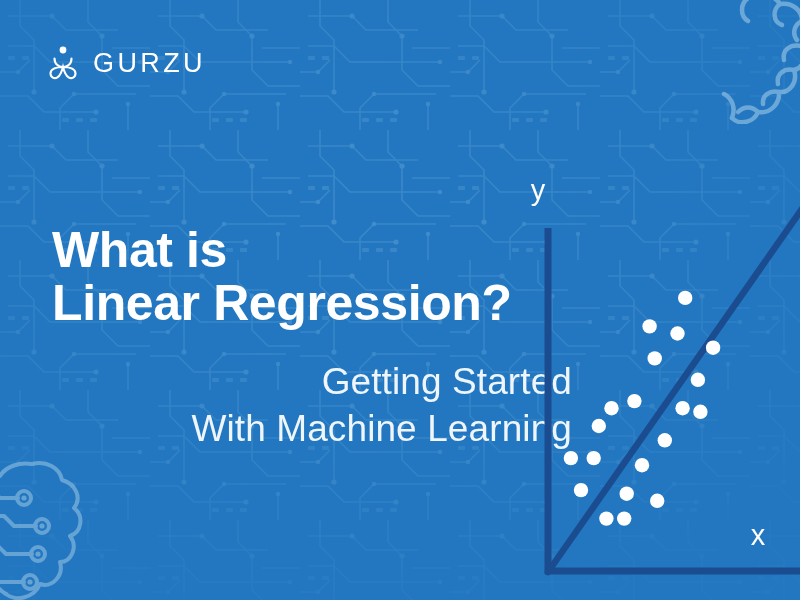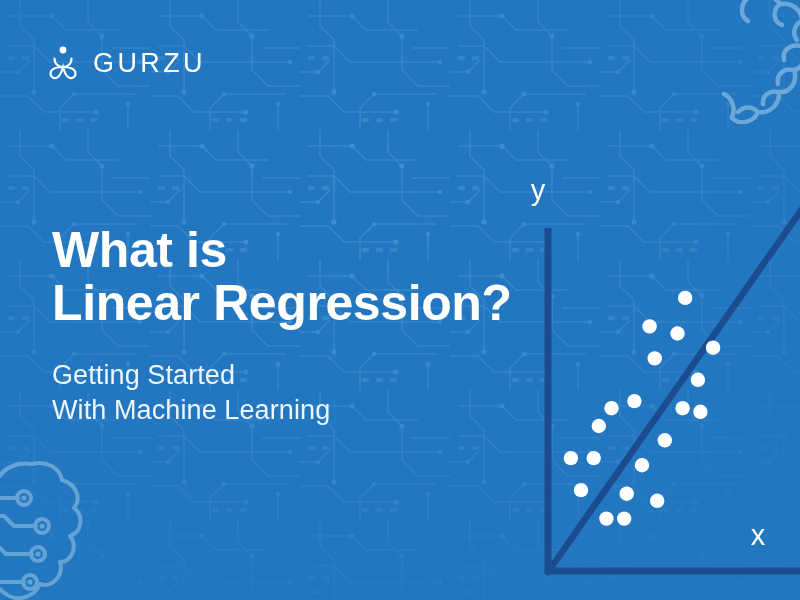--- a/index.html
+++ b/index.html
@@ -43,25 +43,26 @@
     color:#ffffff;
     font-size:50px;
     font-weight:700;
     line-height:1.06;
     letter-spacing:-0.4px;
     white-space:pre-line;
   }
   #subtitle {
     margin-top:28px;
     color:#eef5fb;
-    font-size:27px;
+    font-size:37px;
     font-weight:300;
     line-height:1.28;
     letter-spacing:0.1px;
     white-space:pre-line;
+    text-align:right;
   }
 
   
   #chart { position:absolute; left:500px; top:160px; width:300px; height:440px; }
   #chart svg { display:block; width:300px; height:440px; overflow:visible; }
   .axis-label {
     fill:#ffffff;
     font-family:"Liberation Sans", sans-serif;
     font-size:29px;
     font-weight:400;

